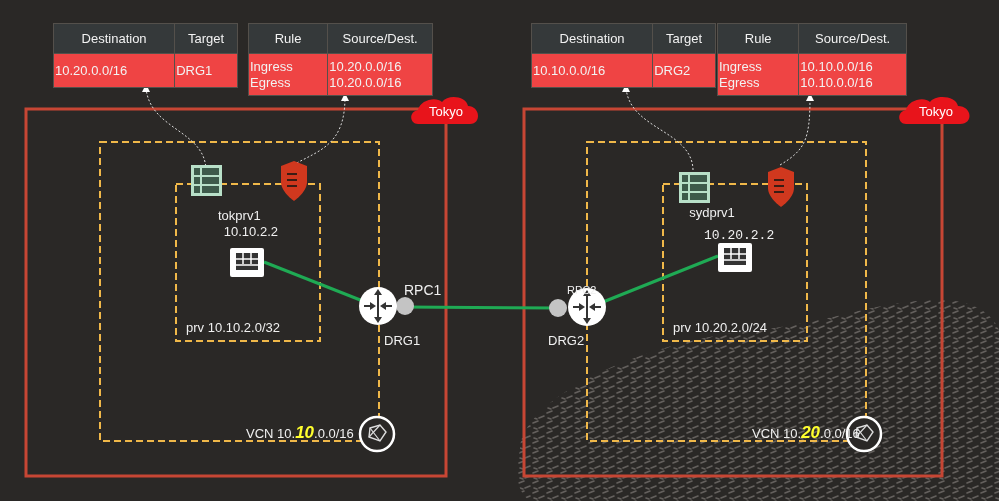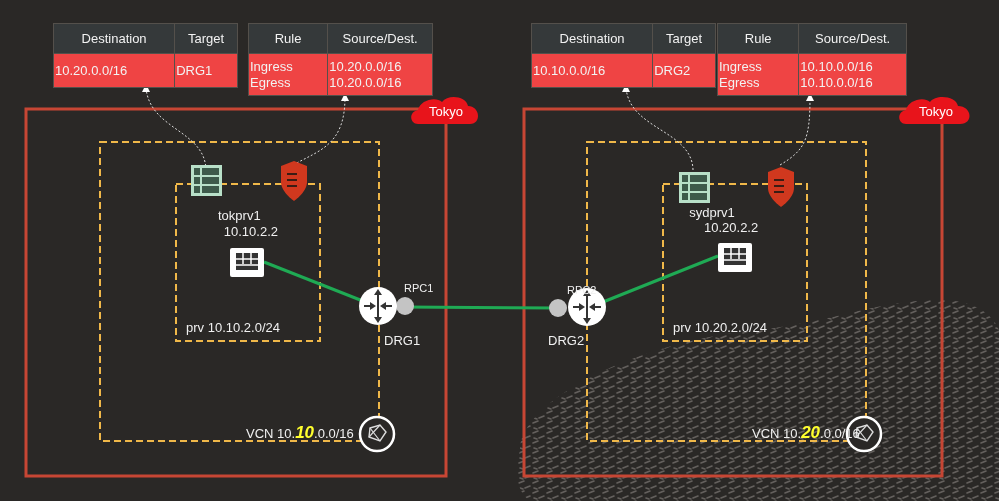--- a/index.html
+++ b/index.html
@@ -212,27 +212,27 @@
   </tbody>
     </table>
 </div>
 
 <div class="cloud" style="left:414px;top:104px;width:64px;">Tokyo</div>
 <div class="cloud" style="left:900px;top:104px;width:72px;">Tokyo</div>
 
 <div class="lbl" style="left:218px;top:208px;width:60px;text-align:left;">tokprv1</div>
 <div class="lbl" style="left:218px;top:224px;width:60px;text-align:right;">10.10.2.2</div>
 <div class="lbl" style="left:680px;top:205px;width:64px;text-align:center;">sydprv1</div>
-<div class="lbl" style="left:704px;top:220px;width:64px;text-align:left;">10.20.2.2</div>
-
-<div class="lbl" style="left:186px;top:320px;">prv 10.10.2.0/24</div>
+<div class="lbl" style="left:704px;top:228px;width:64px;text-align:right;font-family:Liberation Mono, monospace;">10.20.2.2</div>
+
+<div class="lbl" style="left:186px;top:320px;">prv 10.10.2.0/32</div>
 <div class="lbl" style="left:673px;top:320px;">prv 10.20.2.0/24</div>
 
 <div class="lbl" style="left:384px;top:333px;">DRG1</div>
-<div class="lbl" style="left:404px;top:282px;font-size:11px;">RPC1</div>
+<div class="lbl" style="left:404px;top:282px;font-size:14px;">RPC1</div>
 <div class="lbl" style="left:548px;top:333px;">DRG2</div>
 <div class="lbl" style="left:529px;top:284px;font-size:11px;padding-left:38px;">RPC2</div>
 
 <div class="lbl vcnlbl" style="left:246px;top:423px;">
   <span>VCN 10.</span><span class="hl">10</span><span>.0.0/16</span>
 </div>
 <div class="lbl vcnlbl" style="left:752px;top:423px;">
   <span>VCN 10.</span><span class="hl">20</span><span>.0.0/16</span>
 </div>
 

